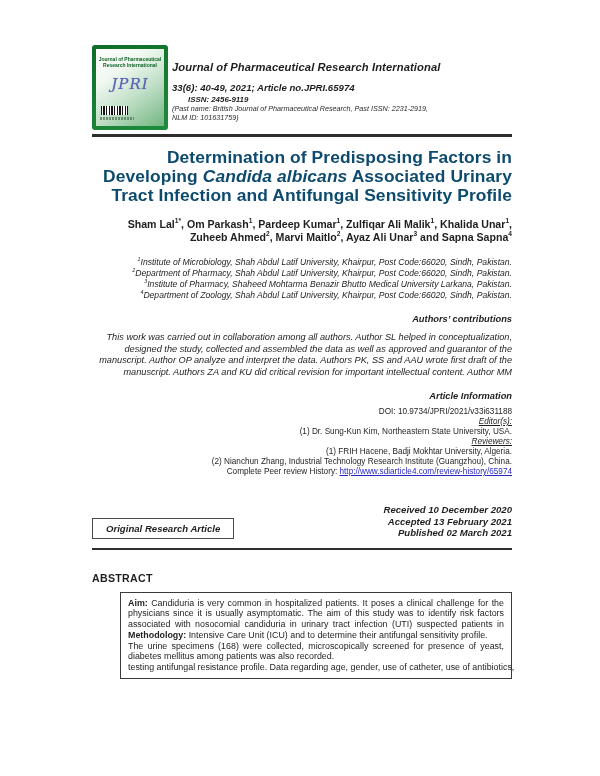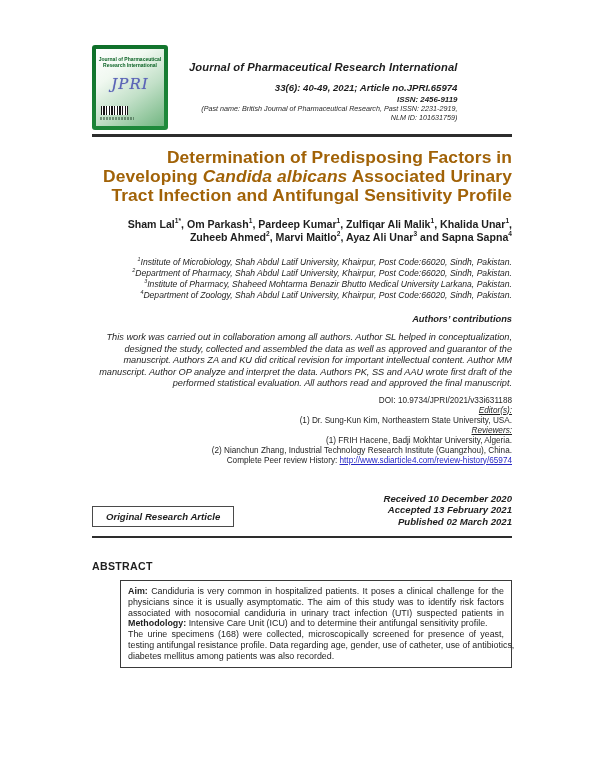--- a/index.html
+++ b/index.html
@@ -14,31 +14,31 @@
         border-radius:3px;padding:4px;box-sizing:border-box;}
   .logo-inner{width:100%;height:100%;position:relative;display:flex;flex-direction:column;align-items:center;
         background:linear-gradient(145deg,#ffffff 0%,#f0f8f0 30%,#c2e0c8 60%,#72b681 100%);}
   .logo-title{margin-top:7px;font-size:5px;line-height:6px;font-weight:bold;color:#0b6325;text-align:center;}
   .logo-acronym{margin-top:7px;font-family:"DejaVu Serif", serif;font-style:italic;color:#5a64b5;
         font-size:15px;letter-spacing:1px;text-shadow:0 0 1px #8a92cc;}
   .barcode{position:absolute;left:5px;bottom:11px;width:27px;height:9px;
         background:repeating-linear-gradient(90deg,#151515 0 1px,#fdfdfd 1px 2px,#151515 2px 4px,#fdfdfd 4px 5px,#151515 5px 6px,#fdfdfd 6px 8px);}
   .barcode-caption{position:absolute;left:4px;bottom:6px;width:34px;height:3px;
         background:repeating-linear-gradient(90deg,#3a5a42 0 2px,transparent 2px 3px);opacity:.6;}
-  .header-text{margin-left:21px;padding-top:16px;text-align:right;}
+  .header-text{margin-left:4px;padding-top:16px;}
   .journal-title{font-size:11.2px;font-weight:bold;font-style:italic;letter-spacing:.1px;}
   .issue-line{margin-top:9px;font-size:9.6px;font-weight:bold;font-style:italic;}
   .issn-line{margin-top:2px;font-size:7.9px;font-weight:bold;font-style:italic;padding-left:16px;}
   .past-name{margin-top:1px;font-size:7.2px;font-style:italic;line-height:8.6px;color:#2a2a2a;}
   .header-rule{margin-top:4px;height:0;border-top:3px solid #2d2d2d;}
   
   .fm{text-align:right;}
   .rline{white-space:nowrap;}
   .just{text-align:justify;text-align-last:justify;}
-  .title-block{margin-top:11px;font-size:17.4px;font-weight:bold;line-height:19px;letter-spacing:.1px;color:#a16207;}
+  .title-block{margin-top:11px;font-size:17.4px;font-weight:bold;line-height:19px;letter-spacing:.1px;color:#0c4a6e;}
   .authors{margin-top:13px;font-size:10.6px;font-weight:bold;line-height:13px;}
   sup{font-size:.62em;line-height:0;}
   .affiliations{margin-top:13px;font-size:8.6px;font-style:italic;line-height:11px;}
   .section-head{margin-top:13px;font-size:9.3px;font-weight:bold;font-style:italic;}
   .contrib{margin-top:8px;font-size:9.2px;font-style:italic;line-height:11.5px;}
   .info{margin-top:6px;font-size:8.2px;line-height:10px;}
   .u{text-decoration:underline;text-align:right;}
   .i{font-style:italic;}
   .b{font-weight:bold;}
   .link{color:#2727c4;text-decoration:underline;cursor:pointer;}
@@ -99,24 +99,24 @@
       <div class="affiliations">
           <div class="rline"><sup>1</sup><span>Institute of Microbiology, Shah Abdul Latif University, Khairpur, Post Code:66020, Sindh, Pakistan.</span></div>
           <div class="rline"><sup>2</sup><span>Department of Pharmacy, Shah Abdul Latif University, Khairpur, Post Code:66020, Sindh, Pakistan.</span></div>
           <div class="rline"><sup>3</sup><span>Institute of Pharmacy, Shaheed Mohtarma Benazir Bhutto Medical University Larkana, Pakistan.</span></div>
           <div class="rline"><sup>4</sup><span>Department of Zoology, Shah Abdul Latif University, Khairpur, Post Code:66020, Sindh, Pakistan.</span></div>
         </div>
       <div class="section-head">Authors’ contributions</div>
       <div class="contrib">
           <div class="rline"><span>This work was carried out in collaboration among all authors. Author SL helped in conceptualization,</span></div>
           <div class="rline"><span>designed the study, collected and assembled the data as well as approved and guarantor of the</span></div>
+          <div class="rline"><span>manuscript. Author OP analyze and interpret the data. Authors PK, SS and AAU wrote first draft of the</span></div>
           <div class="rline"><span>manuscript. Authors ZA and KU did critical revision for important intellectual content. Author MM</span></div>
-          <div class="rline"><span>manuscript. Author OP analyze and interpret the data. Authors PK, SS and AAU wrote first draft of the</span></div>
-          <div class="rline"><span>performed statistical evaluation. All authors read and approved the final manuscript.</span></div>
         </div>
+      <div class="section-head">Article Information</div>
       <div class="info">
           <div class="rline"><span>DOI: 10.9734/JPRI/2021/v33i631188</span></div>
           <div class="rline"><span class="i u">Editor(s):</span></div>
           <div class="rline"><span>(1) Dr. Sung-Kun Kim, Northeastern State University, USA.</span></div>
           <div class="rline"><span class="i u">Reviewers:</span></div>
           <div class="rline"><span>(1) FRIH Hacene, Badji Mokhtar University, Algeria.</span></div>
           <div class="rline"><span>(2) Nianchun Zhang, Industrial Technology Research Institute (Guangzhou), China.</span></div>
           <div class="rline"><span>Complete Peer review History: </span><span class="link">http://www.sdiarticle4.com/review-history/65974</span></div>
         </div>
     </div>
@@ -131,19 +131,19 @@
     </div>
 
     <div class="abstract-rule"></div>
     <div class="abstract-head">ABSTRACT</div>
     <div class="abstract-box">
         <div class="rline just"><span class="b">Aim:</span><span> Candiduria is very common in hospitalized patients. It poses a clinical challenge for the</span></div>
         <div class="rline just"><span>physicians since it is usually asymptomatic. The aim of this study was to identify risk factors</span></div>
         <div class="rline just"><span>associated with nosocomial candiduria in urinary tract infection (UTI) suspected patients in</span></div>
         <div class="rline"><span class="b">Methodology:</span><span> Intensive Care Unit (ICU) and to determine their antifungal sensitivity profile.</span></div>
         <div class="rline just"><span>The urine specimens (168) were collected, microscopically screened for presence of yeast,</span></div>
+        <div class="rline"><span>diabetes mellitus among patients was also recorded.</span></div>
         <div class="rline just"><span>testing antifungal resistance profile. Data regarding age, gender, use of catheter, use of antibiotics,</span></div>
-        <div class="rline"><span>diabetes mellitus among patients was also recorded.</span></div>
       </div>
 
   </div>
 
 </div>
 
 </body></html>

